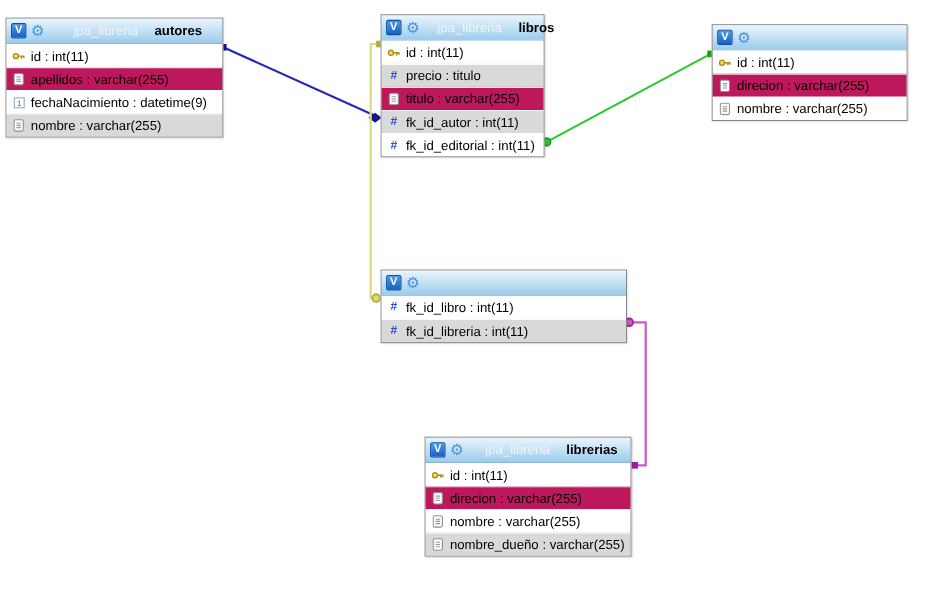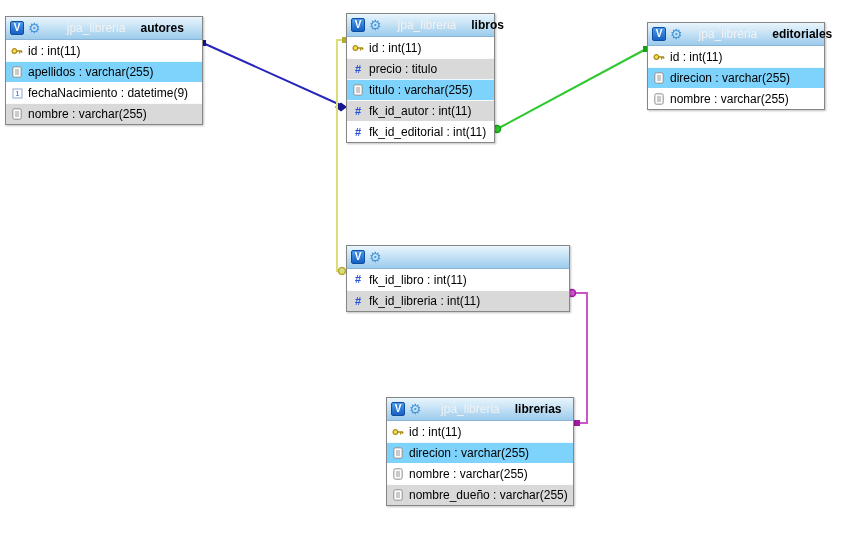--- a/index.html
+++ b/index.html
@@ -49,21 +49,21 @@
   .tname{color:#000;font-weight:bold;margin-left:15px;}
   .rows{display:block;}
   .row{
     height:21px;box-sizing:border-box;
     display:flex;align-items:center;gap:5px;
     padding:0 5px;
     font-size:12px;color:#000;white-space:nowrap;
   }
   .row + .row{border-top:1px solid rgba(255,255,255,.85);}
   .bg-white{background:#ffffff;}
-  .bg-pink{background:#7dd3fc;}
+  .bg-pink{background:#be185d;}
   .bg-gray{background:#d9d9d9;}
   .icon{width:12px;flex:0 0 12px;display:flex;align-items:center;justify-content:center;}
   .numglyph{color:#2a4fd4;font-weight:bold;font-size:11px;line-height:11px;}
   .collabel{display:flex;align-items:center;}
 </style>
 </head>
 <body>
 
 <div id="canvas">
     <svg id="wires" width="844" height="537">
@@ -203,21 +203,20 @@
             <span style="white-space: pre;"> : </span>
             <span>int(11)</span>
           </span>
         </div>
       </div>
     </div>
     <div class="table-box" style="left: 647px; top: 22px; width: 178px;">
       <div class="thead">
         <span class="vbadge">V</span>
         <span class="gear">⚙</span>
-        <span class="title-wrap"><span class="schema">jpa_libreria</span><span class="tname">editoriales</span></span>
       </div>
       <div class="rows">
         <div class="row bg-white">
           <span class="icon">
             <svg width="12" height="12" viewBox="0 0 12 12">
               <circle cx="3.4" cy="6" r="2.3" fill="#f9e04a" stroke="#a98b17" stroke-width="1.2"></circle>
               <path d="M5.7 6 H11 M8.7 6 V8.4 M10.7 6 V7.8" stroke="#a98b17" stroke-width="1.3" fill="none"></path>
             </svg>
           </span>
           <span class="collabel">

